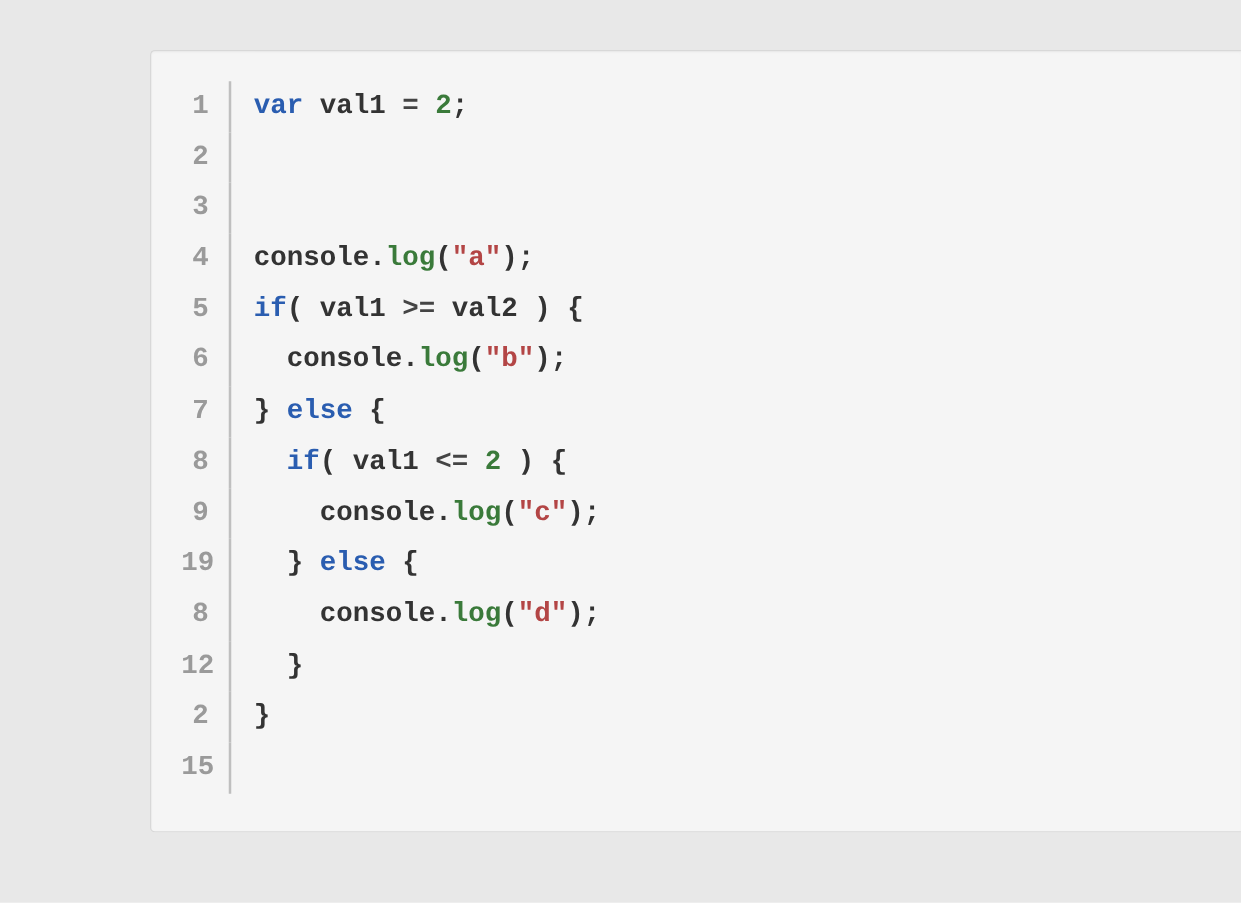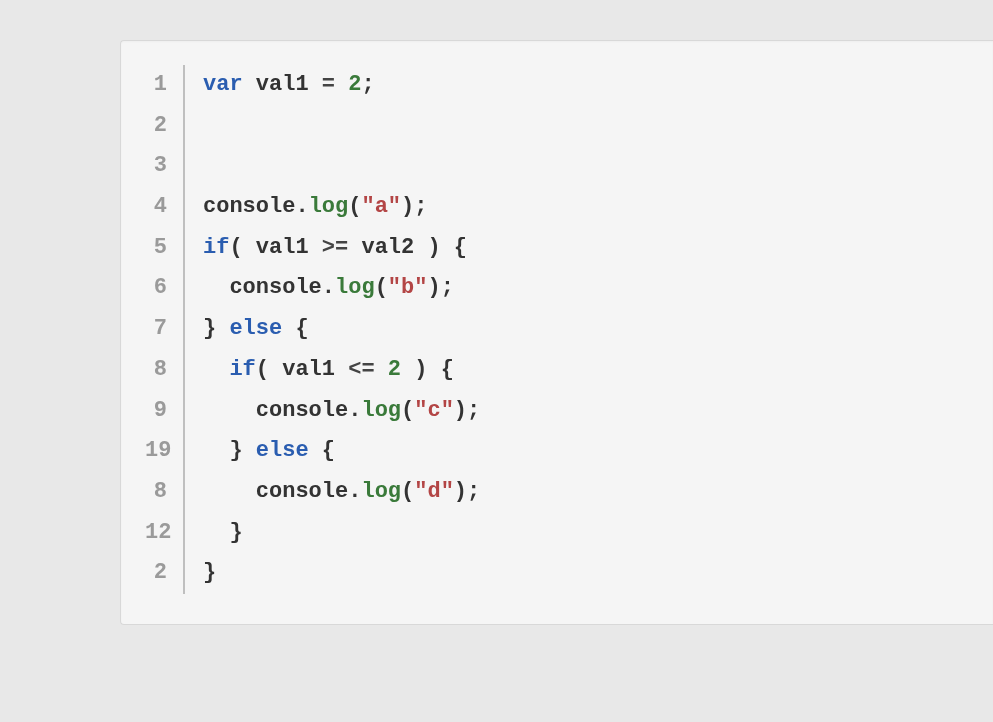--- a/index.html
+++ b/index.html
@@ -102,13 +102,17 @@
       <span class="code-content"><span>    </span><span class="id">console</span><span class="punct">.</span><span class="fn">log</span><span class="punct">(</span><span class="str">"d"</span><span class="punct">);</span></span>
     </div>
     <div class="code-line">
       <span class="line-number">12</span>
       <span class="code-content"><span>  </span><span class="punct">}</span></span>
     </div>
     <div class="code-line">
       <span class="line-number">2</span>
       <span class="code-content"><span class="punct">}</span></span>
     </div>
+    <div class="code-line">
+      <span class="line-number">15</span>
+      <span class="code-content"></span>
+    </div>
   </div>
 
 </body></html>

